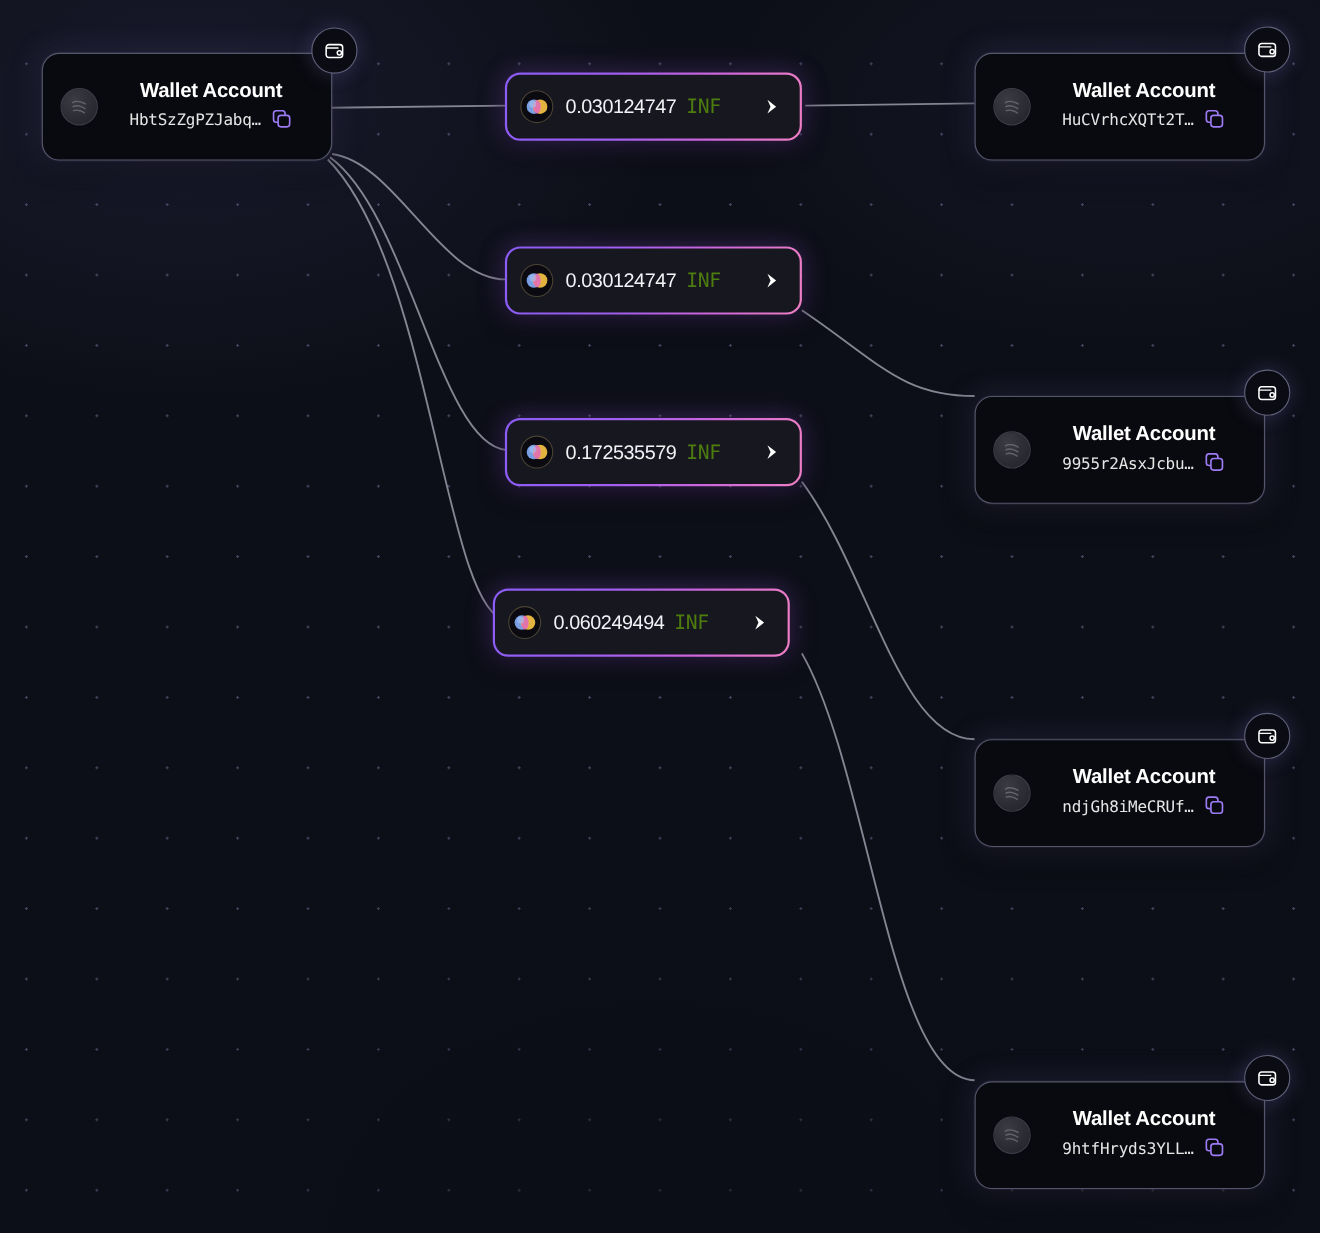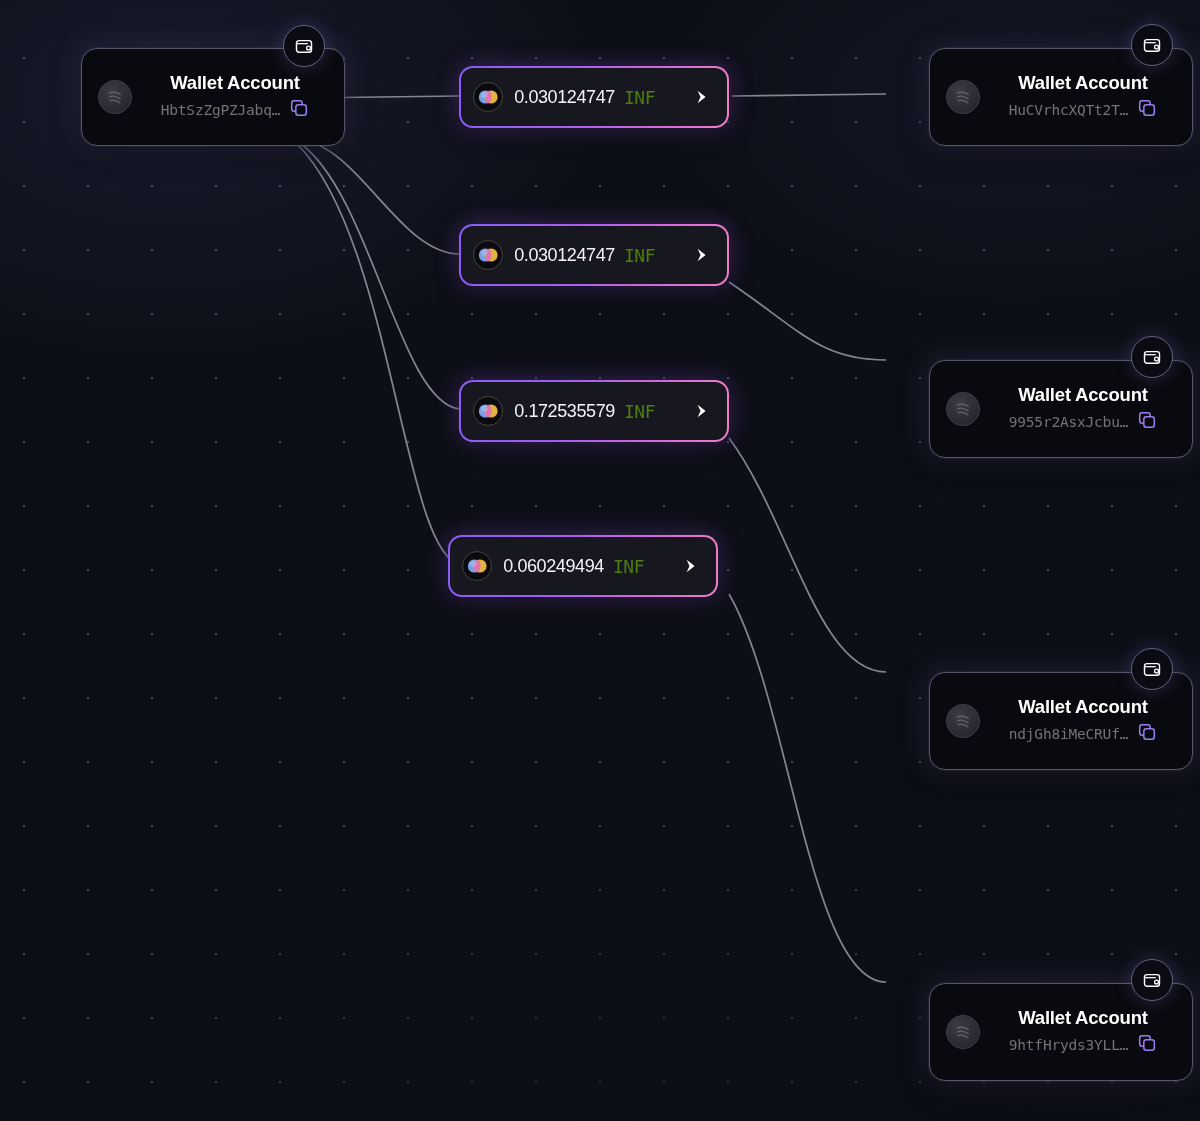--- a/index.html
+++ b/index.html
@@ -52,21 +52,20 @@
     height: 98px;
     border-radius: 16px;
     background: #090a0f;
     border: 1.6px solid #55566b;
     box-shadow:
       0 0 0 1px rgba(140,140,180,0.08),
       0 0 26px 4px rgba(120,115,190,0.18),
       0 8px 28px rgba(0,0,0,0.65);
     display: flex;
     align-items: center;
-    margin-left: 43px;
   }
 
   .wallet-node .avatar {
     position: absolute;
     left: 16px;
     top: 50%;
     transform: translateY(-50%);
     width: 34px;
     height: 34px;
     border-radius: 50%;
@@ -100,21 +99,21 @@
 
   .wn-addr-row {
     display: flex;
     align-items: center;
     gap: 9px;
   }
 
   .wn-addr {
     font-family: "DejaVu Sans Mono", monospace;
     font-size: 14.5px;
-    color: #737373;
+    color: #e5e5e5;
     letter-spacing: -0.2px;
     white-space: nowrap;
   }
 
   .copy-icon { display: block; cursor: pointer; }
 
   
   .wallet-badge {
     position: absolute;
     width: 42px;

